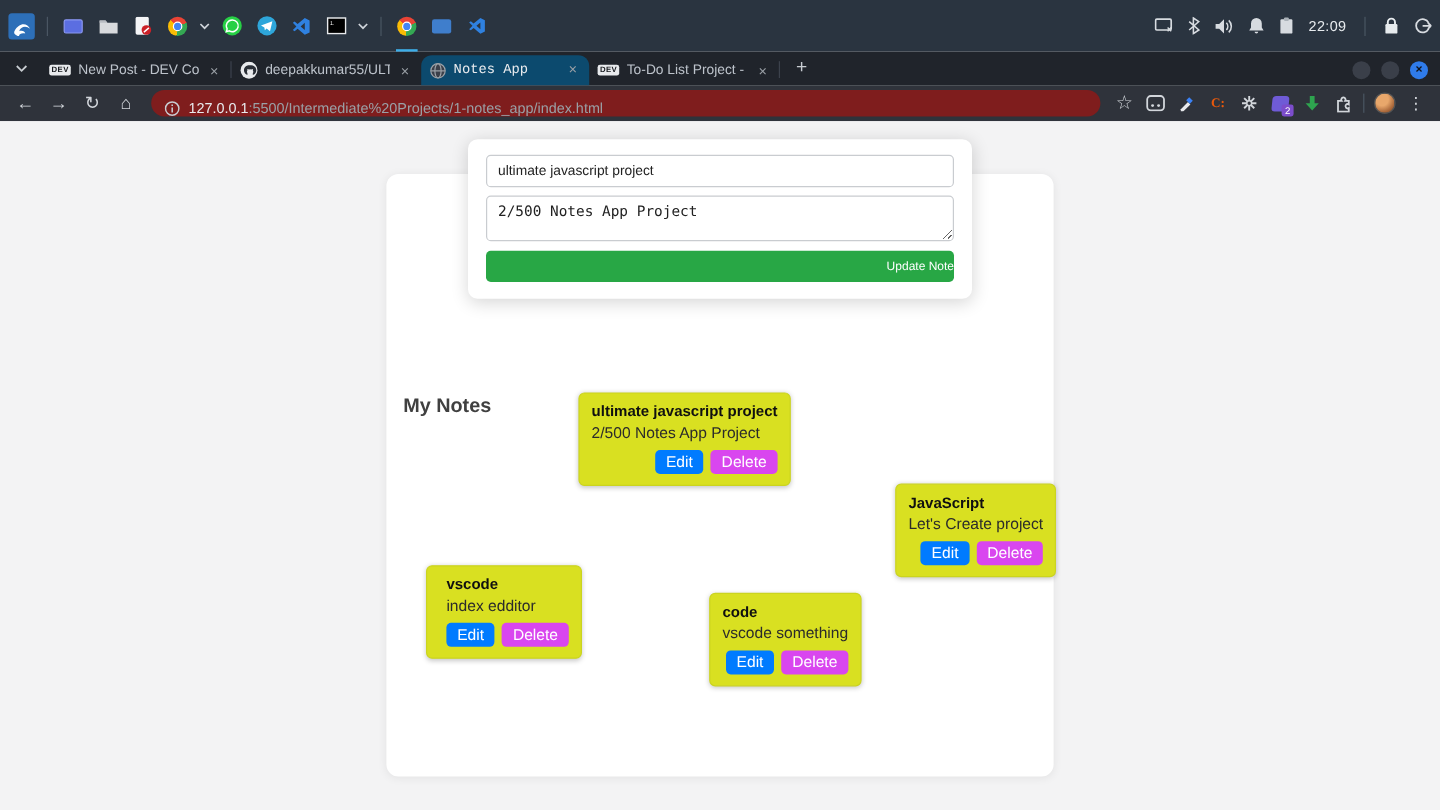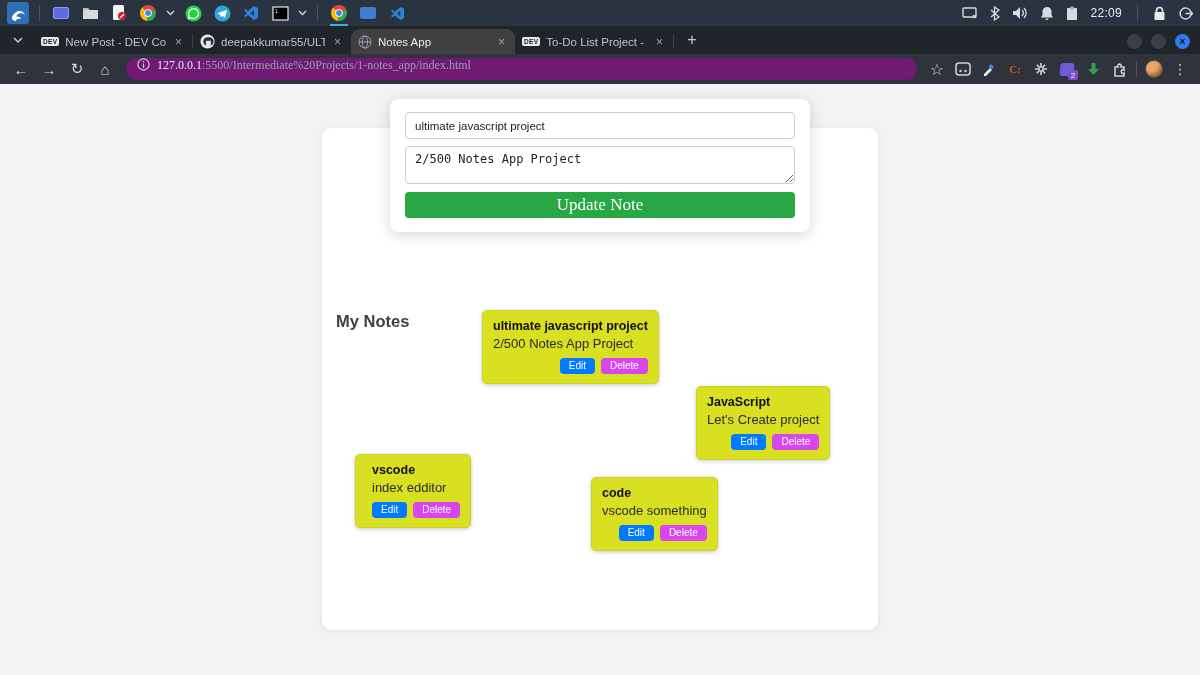--- a/index.html
+++ b/index.html
@@ -1,19 +1,19 @@
 <!DOCTYPE html>
 <html><head>
 <meta charset="utf-8">
 <style>
   * { margin:0; padding:0; box-sizing:border-box; }
   html,body { width:1200px; height:675px; overflow:hidden; font-family:"Liberation Sans", sans-serif; background:#f3f3f4; }
 
   
-  .taskbar { height:26px; background:#2a3440; display:flex; align-items:center; padding:0 7px; gap:6px; }
+  .taskbar { height:43px; background:#2a3440; display:flex; align-items:center; padding:0 7px; gap:6px; }
   .tb-group { display:flex; align-items:center; gap:7px; height:100%; }
   .task { width:22px; height:100%; display:flex; align-items:center; justify-content:center; position:relative; cursor:pointer; }
   .task.launcher-active { background:#2d6fb8; border-radius:3px; height:22px; align-self:center; }
   .task.running-active::after { content:""; position:absolute; left:2px; right:2px; bottom:0; height:2px; background:#3daee9; }
   .tb-sep { width:1px; height:16px; background:#4a5663; margin:0 3px; }
   .chev { display:flex; align-items:center; }
   .tray { margin-left:auto; display:flex; align-items:center; gap:12px; }
   .tray-time { color:#e7ebee; font-size:12px; letter-spacing:.3px; }
   .ticon { display:flex; align-items:center; justify-content:center; }
 
@@ -25,53 +25,53 @@
   .vdesk-rect { width:16px; height:12px; background:#5b6ee1; border-radius:2px; border:1px solid #8a97ef; }
   .fav-dev { background:#e8eaed; color:#15181d; font-weight:bold; font-size:6.5px; padding:1px 2px; border-radius:2px; letter-spacing:.3px; }
   .avatar { width:18px; height:18px; border-radius:50%; background:radial-gradient(circle at 35% 30%, #e8a76b 0 35%, #a9673a 70%, #6e4223 100%); border:1px solid #555; }
 
   
   .tabstrip { height:28px; background:#20242b; display:flex; align-items:flex-end; padding:0 6px; }
   .tabsearch { width:24px; height:24px; margin:0 4px 2px 0; border-radius:50%; display:flex; align-items:center; justify-content:center; cursor:pointer; }
   .tab { width:158px; height:25px; display:flex; align-items:center; gap:6px; padding:0 7px; border-radius:9px 9px 0 0; font-size:11.5px; color:#bdc3cb; cursor:pointer; }
   .tab .title { flex:1; white-space:nowrap; overflow:hidden; }
   .tab .close { color:#9aa0a6; font-size:12px; line-height:1; padding:1px 3px; border-radius:50%; }
-  .tab.active { background:#404040; color:#e9ebee; width:164px; }
+  .tab.active { background:#0c4a6e; color:#e9ebee; width:140px;font-family:Liberation Mono, monospace; }
   .tab-sep { width:1px; height:14px; background:#3c424c; margin-bottom:6px; }
   .newtab { width:24px; height:24px; margin:0 0 2px 6px; color:#c7ccd1; font-size:16px; display:flex; align-items:center; justify-content:center; border-radius:50%; cursor:pointer; }
   .winbtns { margin-left:auto; display:flex; align-items:center; gap:9px; margin-bottom:5px; padding-right:4px; }
   .wbtn { width:15px; height:15px; border-radius:50%; background:#3a3f49; cursor:pointer; }
   .wbtn.close { background:#2f7bea; color:#101319; font-size:10px; font-weight:bold; display:flex; align-items:center; justify-content:center; }
 
   
   .toolbar { height:30px; background:#2f333b; display:flex; align-items:center; padding:0 8px; gap:2px; }
   .navbtn { width:26px; height:24px; display:flex; align-items:center; justify-content:center; color:#d2d6db; font-size:15px; border-radius:50%; cursor:pointer; }
-  .urlbar { flex:1; height:22px; background:#701a75; border-radius:11px; display:flex; align-items:flex-start; gap:7px; padding:0 11px; margin:0 6px; min-width:0;font-family:Liberation Serif, serif; }
+  .urlbar { flex:1; height:22px; background:#7f1d1d; border-radius:11px; display:flex; align-items:flex-end; gap:7px; padding:0 11px; margin:0 6px; min-width:0; }
   .urltext { font-size:12px; white-space:nowrap; overflow:hidden; }
   .url-host { color:#e8eaed; }
   .url-rest { color:#9aa0a6; }
   .extbtn { width:24px; height:24px; display:flex; align-items:center; justify-content:center; color:#d2d6db; cursor:pointer; position:relative; }
   .ext-cz { font-size:11px; font-weight:bold; color:#e8590c; font-family:"Liberation Serif", serif; }
   .ext-purple { width:14px; height:13px; background:#6f5bd6; border-radius:3px; transform:skewX(-6deg); }
   .ext-badge { position:absolute; right:1px; bottom:1px; background:#7c4dcc; color:#fff; font-size:8px; width:10px; height:10px; border-radius:2px; display:flex; align-items:center; justify-content:center; }
   .kebab { color:#d2d6db; font-size:14px; }
 
   
   .page { position:relative; height:674px; background:#f3f3f4; }
   .main-card { position:absolute; left:322px; top:44px; width:556px; height:502px; background:#fff; border-radius:10px; box-shadow:0 1px 8px rgba(0,0,0,.07); }
   .form-card { position:absolute; left:390px; top:15px; width:420px; background:#fff; border-radius:8px; box-shadow:0 3px 14px rgba(0,0,0,.16); padding:13px 15px 14px; }
   .inp-title { width:100%; height:27px; border:1px solid #c9ccd0; border-radius:4px; padding:0 9px; font-size:11.5px; color:#222; font-family:"Liberation Sans", sans-serif; outline:none; }
   .inp-body { display:block; width:100%; height:38px; border:1px solid #c9ccd0; border-radius:4px; padding:5px 9px; font:12px "DejaVu Sans Mono", monospace; color:#222; margin-top:7px; resize:both; overflow:auto; outline:none; }
-  .btn-update { width:100%; height:26px; margin-top:8px; background:#28a745; border:none; border-radius:4px; color:#fff; font-size:17px; font-family:Liberation Serif, serif; cursor:pointer; }
+  .btn-update { width:100%; height:26px; margin-top:8px; background:#28a745; border:none; border-radius:4px; color:#fff; font-size:10px; font-family:Liberation Sans, sans-serif; cursor:pointer;text-align:right; }
   .notes-heading { position:absolute; left:336px; top:228px; font-size:16.5px; font-weight:bold; color:#404040; }
   .note { position:absolute; background:#d9e021; border:1px solid #cbd41f; border-radius:5px; padding:8px 10px 9px; box-shadow:0 1px 4px rgba(0,0,0,.22); }
   .note-title { font-size:12.5px; font-weight:bold; color:#101010; white-space:nowrap; }
   .note-body { font-size:13px; color:#2b2b2b; white-space:nowrap; margin-top:3px; }
   .note-actions { display:flex; justify-content:flex-end; gap:6px; margin-top:7px; }
-  .nbtn { border:none; border-radius:4px; color:#fff; font-size:10px; padding:2px 9px 3px; font-family:"Liberation Sans", sans-serif; cursor:pointer; }
+  .nbtn { border:none; border-radius:4px; color:#fff; font-size:13px; padding:2px 9px 3px; font-family:"Liberation Sans", sans-serif; cursor:pointer; }
   .nbtn.edit { background:#007bff; }
   .nbtn.del { background:#d946ef; }
 
   svg { display:block; }
 </style>
 </head>
 <body>
 
 <div class="taskbar">
   <div class="tb-group">
@@ -315,21 +315,21 @@
 
   <div class="note" style="left:482px; top:226px;">
     <div class="note-title">ultimate javascript project</div>
     <div class="note-body">2/500 Notes App Project</div>
     <div class="note-actions">
       <button class="nbtn edit">Edit</button>
       <button class="nbtn del">Delete</button>
     </div>
   </div>
 
-  <div class="note" style="left:696px; top:302px;">
+  <div class="note" style="left:746px; top:302px;">
     <div class="note-title">JavaScript</div>
     <div class="note-body">Let's Create project</div>
     <div class="note-actions">
       <button class="nbtn edit">Edit</button>
       <button class="nbtn del">Delete</button>
     </div>
   </div>
 
   <div class="note" style="left:355px; top:370px;padding-left:16px;">
     <div class="note-title">vscode</div>

